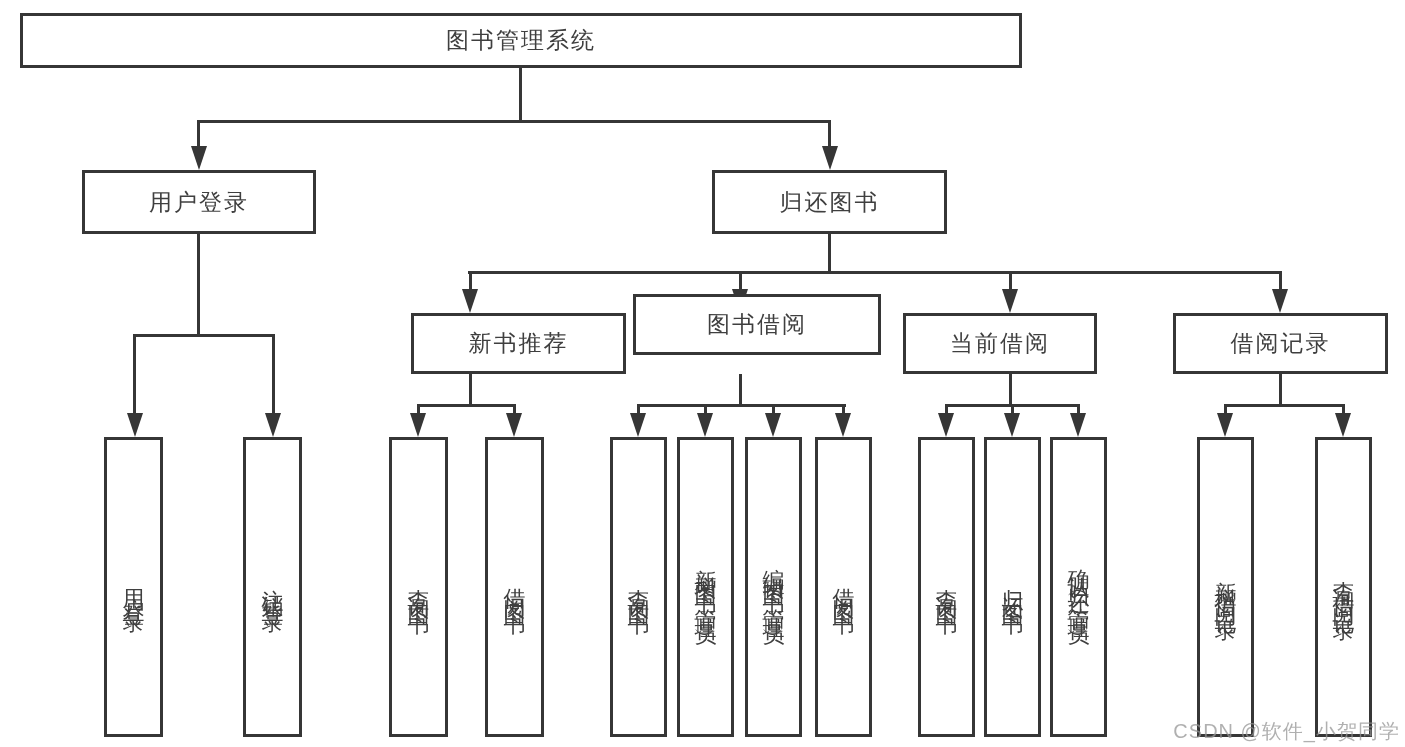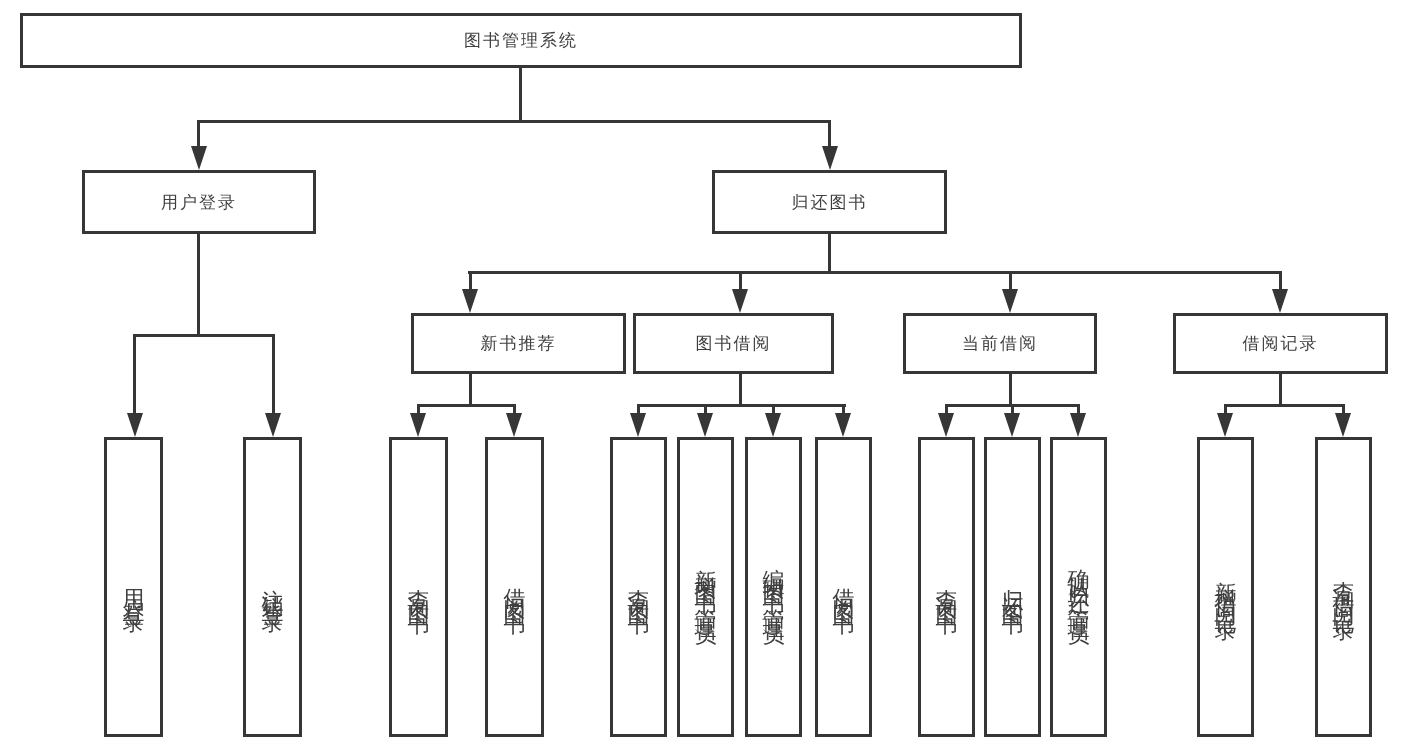--- a/index.html
+++ b/index.html
@@ -4,21 +4,21 @@
 <style>
   html,body{margin:0;padding:0;background:#ffffff;}
   .canvas{
     position:relative;width:1405px;height:747px;background:#ffffff;overflow:hidden;
     font-family:"Liberation Sans","DejaVu Sans",sans-serif;
   }
   .box{
     position:absolute;box-sizing:border-box;border:3px solid #363636;background:#ffffff;
     display:flex;align-items:center;justify-content:center;color:#3f3f3f;
   }
-  .hbox{font-size:17px;letter-spacing:2px;font-weight:400;text-align:right;}
+  .hbox{font-size:23px;letter-spacing:2px;font-weight:400;text-align:right;}
   .vbox .vtext{
     writing-mode:vertical-rl;text-orientation:mixed;
     font-size:22px;letter-spacing:8px;line-height:1;color:#3f3f3f;
   }
   .line{position:absolute;background:#363636;}
   .arrow{
     position:absolute;width:0;height:0;
     border-left:8px solid transparent;border-right:8px solid transparent;
     border-top:24px solid #363636;
   }
@@ -64,21 +64,21 @@
   <div class="line" style="left:739px;top:271px;width:3px;height:22px;"></div>
   <div class="arrow" style="left:732px;top:289px;"></div>
   <div class="line" style="left:1009px;top:271px;width:3px;height:22px;"></div>
   <div class="arrow" style="left:1002px;top:289px;"></div>
   <div class="line" style="left:1279px;top:271px;width:3px;height:22px;"></div>
   <div class="arrow" style="left:1272px;top:289px;"></div>
 
   <div class="box hbox" style="left:363px;top:313px;width:215px;height:61px;margin-left:48px;">
     <span>新书推荐</span>
   </div>
-  <div class="box hbox" style="left:633px;top:313px;width:201px;height:61px;">
+  <div class="box hbox" style="left:633px;top:294px;width:248px;height:61px;">
     <span>图书借阅</span>
   </div>
   <div class="box hbox" style="left:903px;top:313px;width:194px;height:61px;font-family:Liberation Serif, serif;">
     <span>当前借阅</span>
   </div>
   <div class="box hbox" style="left:1173px;top:313px;width:215px;height:61px;">
     <span>借阅记录</span>
   </div>
 
   <div class="line" style="left:469px;top:374px;width:3px;height:33px;"></div>
@@ -152,14 +152,15 @@
     <span class="vtext">确认归还（管理员）</span>
   </div>
 
   <div class="box vbox" style="left:1197px;top:437px;width:57px;height:300px;">
     <span class="vtext">新增借阅记录</span>
   </div>
   <div class="box vbox" style="left:1315px;top:437px;width:57px;height:300px;">
     <span class="vtext">查询借阅记录</span>
   </div>
 
+  <div class="watermark">CSDN @软件_小贺同学</div>
 
 </div>
 
 </body></html>

